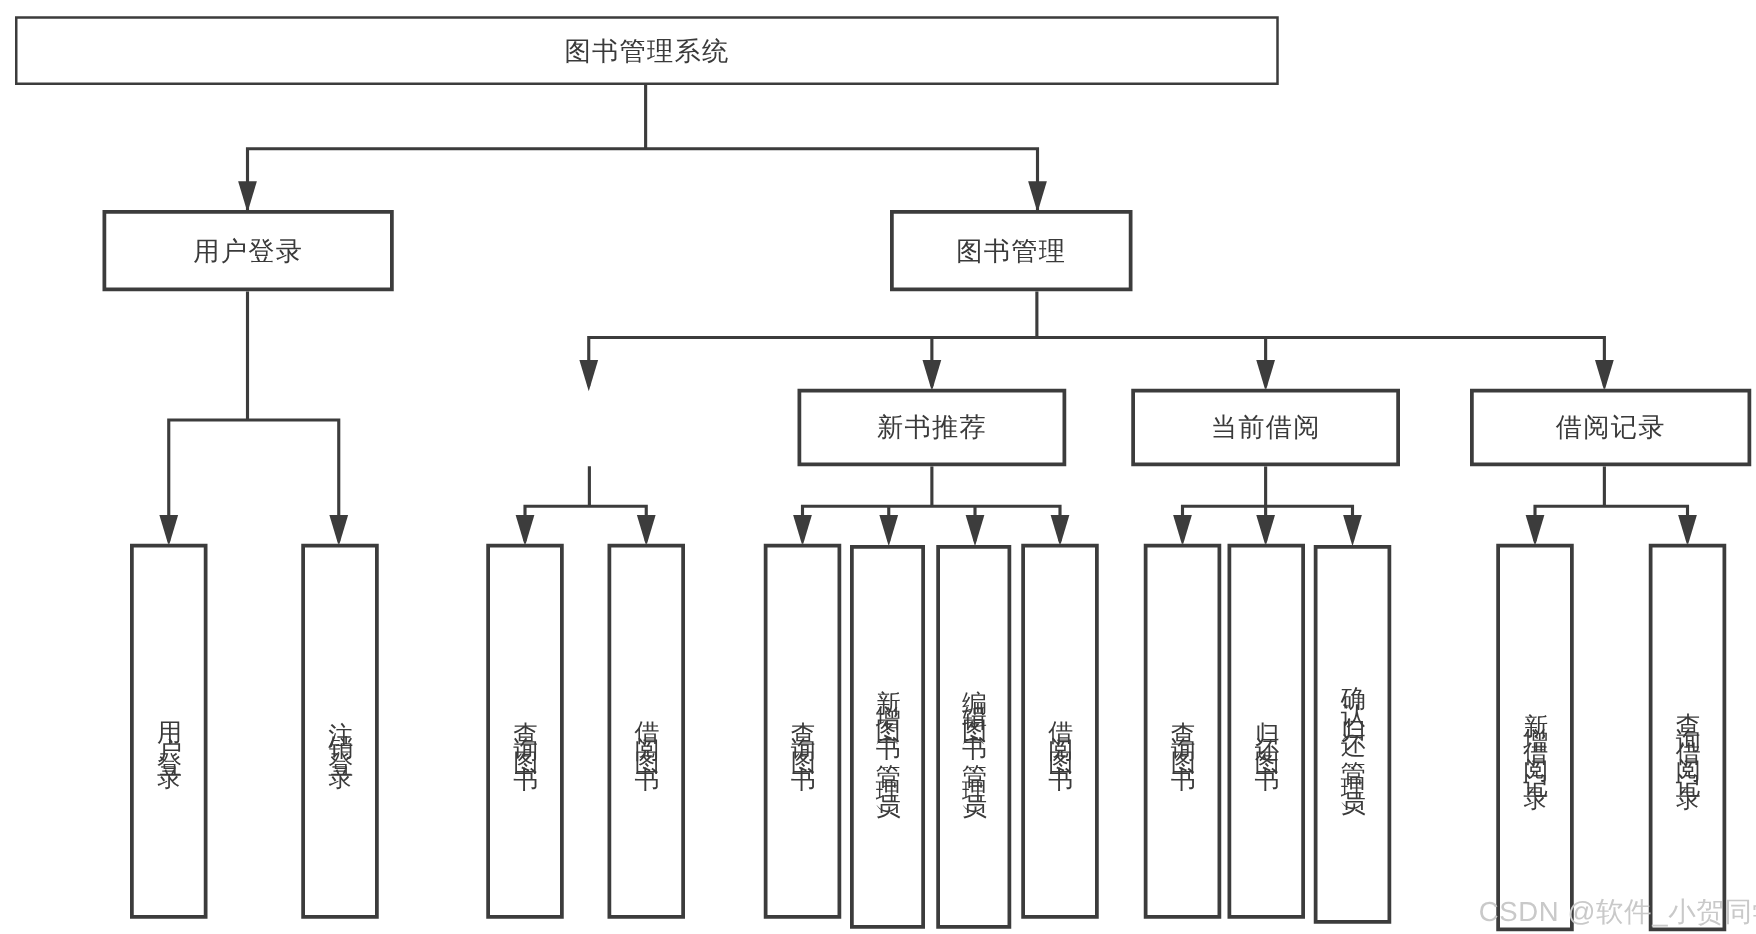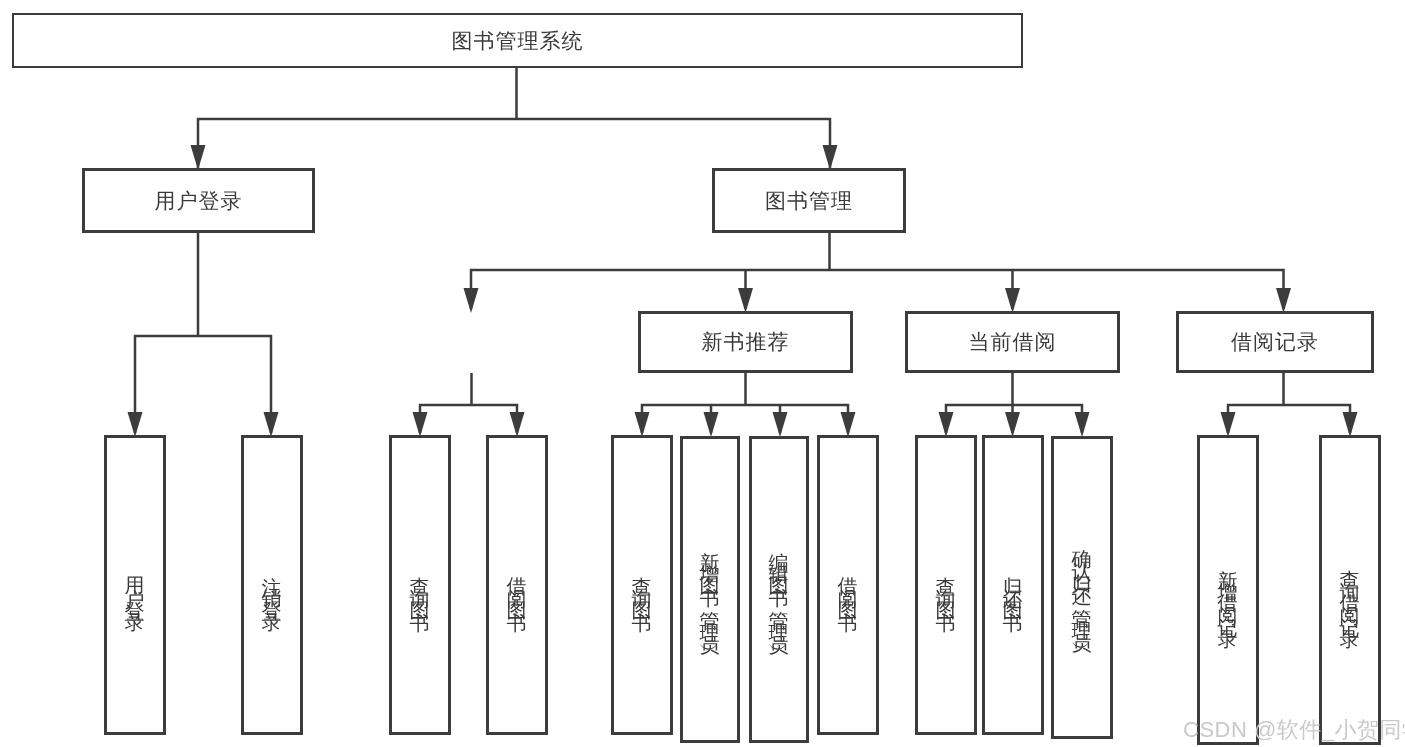--- a/index.html
+++ b/index.html
@@ -79,21 +79,21 @@
   <div class="box h" style="left:712px;top:168px;width:194px;height:65px">
     <span>图书管理</span>
   </div>
 
   <div class="box h" style="left:638px;top:311px;width:215px;height:62px">
     <span>新书推荐</span>
   </div>
   <div class="box h" style="left:905px;top:311px;width:215px;height:62px">
     <span>当前借阅</span>
   </div>
-  <div class="box h" style="left:1176px;top:311px;width:198px;height:62px">
+  <div class="box h" style="left:1176px;top:311px;width:225px;height:62px">
     <span>借阅记录</span>
   </div>
 
   <div class="box v" style="left:104px;top:435px;width:62px;height:300px">
     <span>用户登录</span>
   </div>
   <div class="box v" style="left:241px;top:435px;width:62px;height:300px">
     <span>注销登录</span>
   </div>
 

